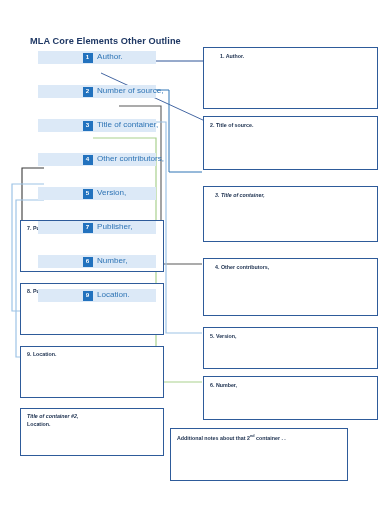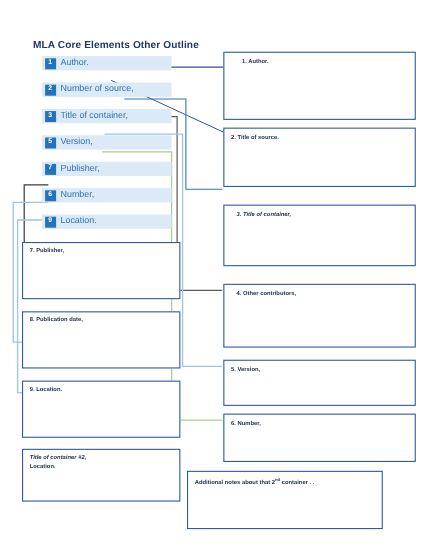--- a/index.html
+++ b/index.html
@@ -52,24 +52,25 @@
   .elem-list {
     position: absolute;
     left: 38px;
     top: 51px;
     width: 118px;
     z-index: 4;
   }
   .elem-row {
     position: relative;
     height: 13px;
-    margin-bottom: 11px;
+    margin-bottom: 21px;
     background: #DCE9F7;
     display: flex;
     align-items: center;
+    padding-left: 42px;
   }
   .elem-badge {
     width: 10px;
     height: 10px;
     margin-left: 2.5px;
     background: #2272BE;
     color: #ffffff;
     font-size: 6.2px;
     font-weight: bold;
     display: flex;
@@ -157,20 +158,24 @@
     <div class="elem-row">
       <span class="elem-badge">2</span>
       <span class="elem-label">Number of source,</span>
     </div>
 
     <div class="elem-row">
       <span class="elem-badge">3</span>
       <span class="elem-label">Title of container,</span>
     </div>
 
+    <div class="elem-row">
+      <span class="elem-badge">4</span>
+      <span class="elem-label">Other contributors,</span>
+    </div>
 
     <div class="elem-row">
       <span class="elem-badge">5</span>
       <span class="elem-label">Version,</span>
     </div>
 
     <div class="elem-row">
       <span class="elem-badge">7</span>
       <span class="elem-label">Publisher,</span>
     </div>

